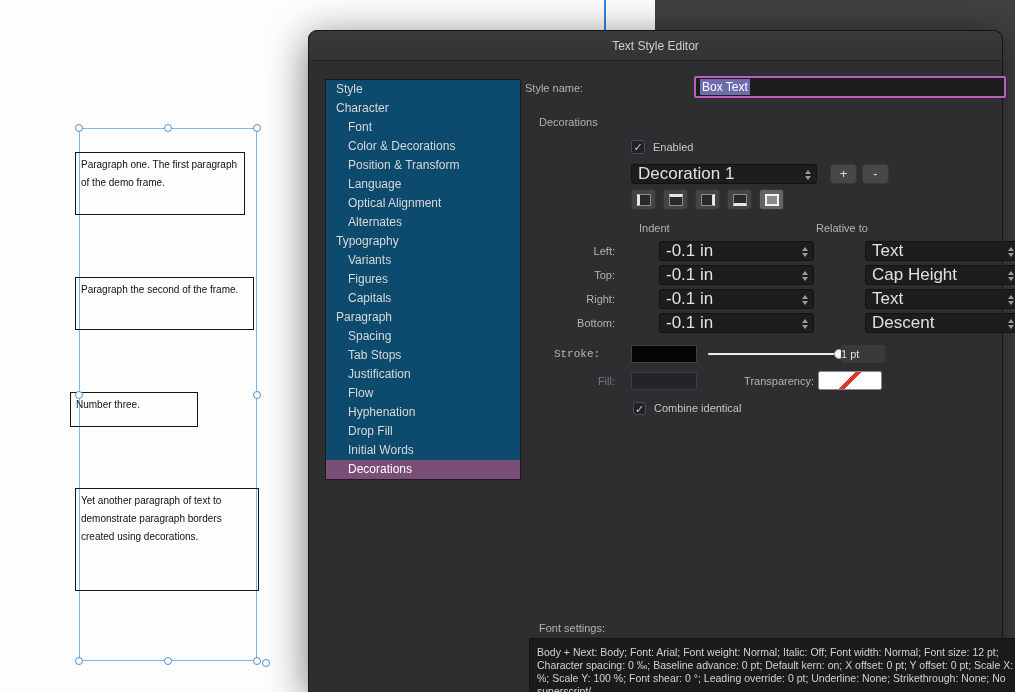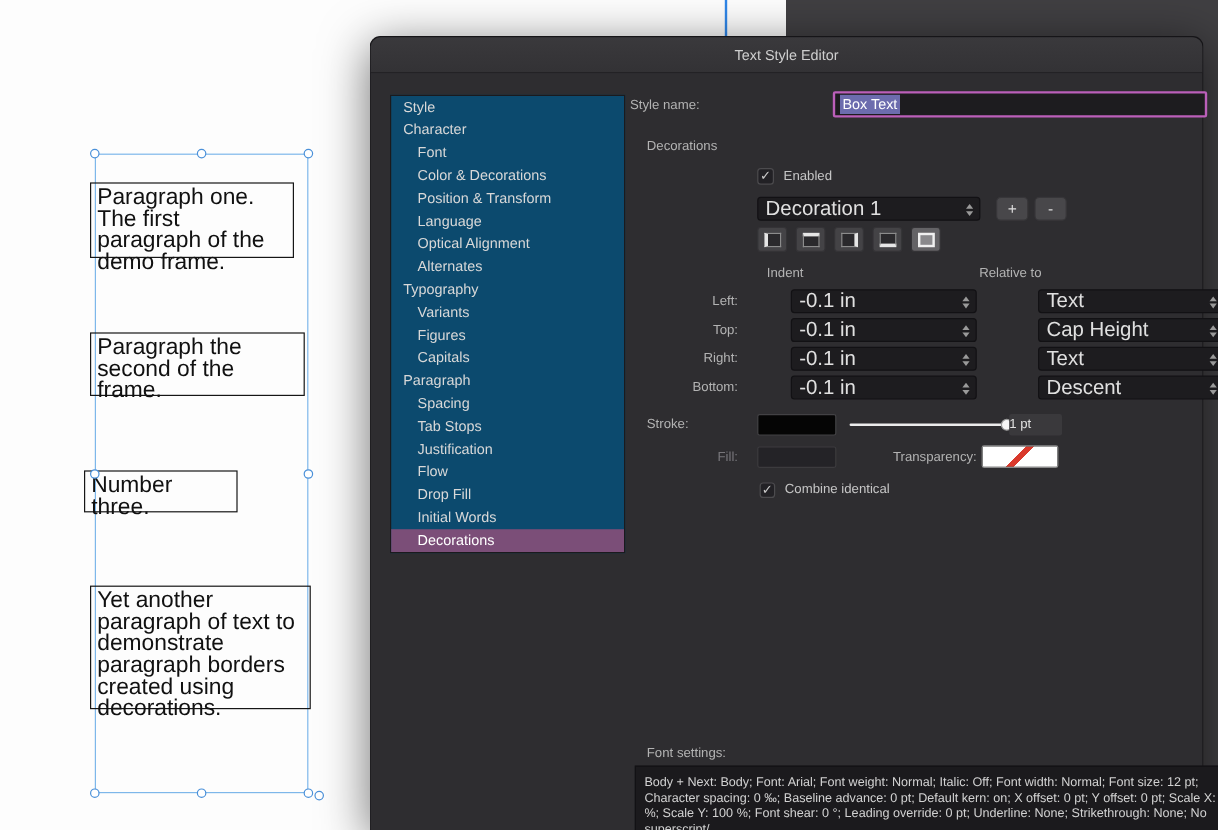--- a/index.html
+++ b/index.html
@@ -12,21 +12,21 @@
   .guide { position:absolute; left:604px; top:0; width:2px; height:31px; background:#2f86e8; }
   .sel-rect { position:absolute; left:79px; top:128px; width:178px; height:533px;
               border:1px solid #7db7ea; }
   .handle { position:absolute; width:8px; height:8px; border-radius:50%;
             background:#fff; border:1.5px solid #4a90d9; transform:translate(-50%,-50%); }
   .h1{left:79px;top:128px}.h2{left:168px;top:128px}.h3{left:257px;top:128px}
   .h4{left:79px;top:395px}.h5{left:257px;top:395px}
   .h6{left:79px;top:661px}.h7{left:168px;top:661px}.h8{left:257px;top:661px}
   .h9{left:266px;top:663px}
   .pbox { position:absolute; border:1.5px solid #161616; color:#111;
-          font-size:19px; line-height:18px; padding:3px 4px 0 5px; }
+          font-size:10px; line-height:18px; padding:3px 4px 0 5px; }
   .pbox1 { left:75px; top:152px; width:170px; height:63px; }
   .pbox2 { left:75px; top:277px; width:179px; height:53px; }
   .pbox3 { left:70px; top:392px; width:128px; height:35px; }
   .pbox4 { left:75px; top:488px; width:184px; height:103px; }
 
   
   .backdrop { position:absolute; left:655px; top:0; width:360px; height:692px; background:#403f42; }
 
   
   .dialog { position:absolute; left:308px; top:30px; width:695px; height:662px;
@@ -96,21 +96,21 @@
   
   .hdr-indent { position:absolute; left:330px; top:191px; color:#b3b3b3; }
   .hdr-rel { position:absolute; left:507px; top:191px; color:#b3b3b3; }
   .indent-rows { position:absolute; left:230px; top:210px; }
   .irow { display:flex; align-items:center; height:20px; margin-bottom:4px;gap:36px; }
   .irow .rlbl { width:84px; text-align:right; padding-right:8px; color:#b3b3b3; }
   .irow .field { width:155px; }
   .irow .dd { width:155px; margin-left:15px; }
 
   
-  .stroke-lbl { position:absolute; left:230px; top:317px; width:84px; text-align:left; padding-right:8px; color:#b3b3b3; }
+  .stroke-lbl { position:absolute; left:230px; top:317px; width:84px; text-align:center; padding-right:8px; color:#b3b3b3;font-family:Liberation Mono, monospace; }
   .stroke-swatch { position:absolute; left:322px; top:314px; width:66px; height:18px;
                    background:#050505; border:1px solid #434245; border-radius:2px; }
   .slider-track { position:absolute; left:399px; top:322px; width:131px; height:2px; background:#ececec; border-radius:1px; }
   .slider-handle { position:absolute; left:525px; top:318px; width:10px; height:10px; border-radius:50%;
                    background:#f5f5f5; border:1px solid #9a9a9a; }
   .stroke-val { position:absolute; left:532px; top:314px; width:44px; height:18px; background:#3a393c;
                 border-radius:2px; text-align:left; line-height:18px; color:#e0e0e0; }
   .fill-lbl { position:absolute; left:230px; top:344px; width:84px; text-align:right; padding-right:8px; color:#77767a; }
   .fill-swatch { position:absolute; left:322px; top:341px; width:66px; height:18px;
                  background:#242327; border:1px solid #3c3b3e; border-radius:2px; }
@@ -180,20 +180,21 @@
       <div class="sb-item lvl1">Alternates</div>
       <div class="sb-item lvl0">Typography</div>
       <div class="sb-item lvl1">Variants</div>
       <div class="sb-item lvl1">Figures</div>
       <div class="sb-item lvl1">Capitals</div>
       <div class="sb-item lvl0">Paragraph</div>
       <div class="sb-item lvl1">Spacing</div>
       <div class="sb-item lvl1">Tab Stops</div>
       <div class="sb-item lvl1">Justification</div>
       <div class="sb-item lvl1">Flow</div>
+      <div class="sb-item lvl1">Hyphenation</div>
       <div class="sb-item lvl1">Drop Fill</div>
       <div class="sb-item lvl1">Initial Words</div>
       <div class="sb-item lvl1 selected">Decorations</div>
     </div>
 
     <div class="lbl stylename-lbl">Style name:</div>
     <div class="stylename-input">
       <span class="sel">Box Text</span>
     </div>
 

